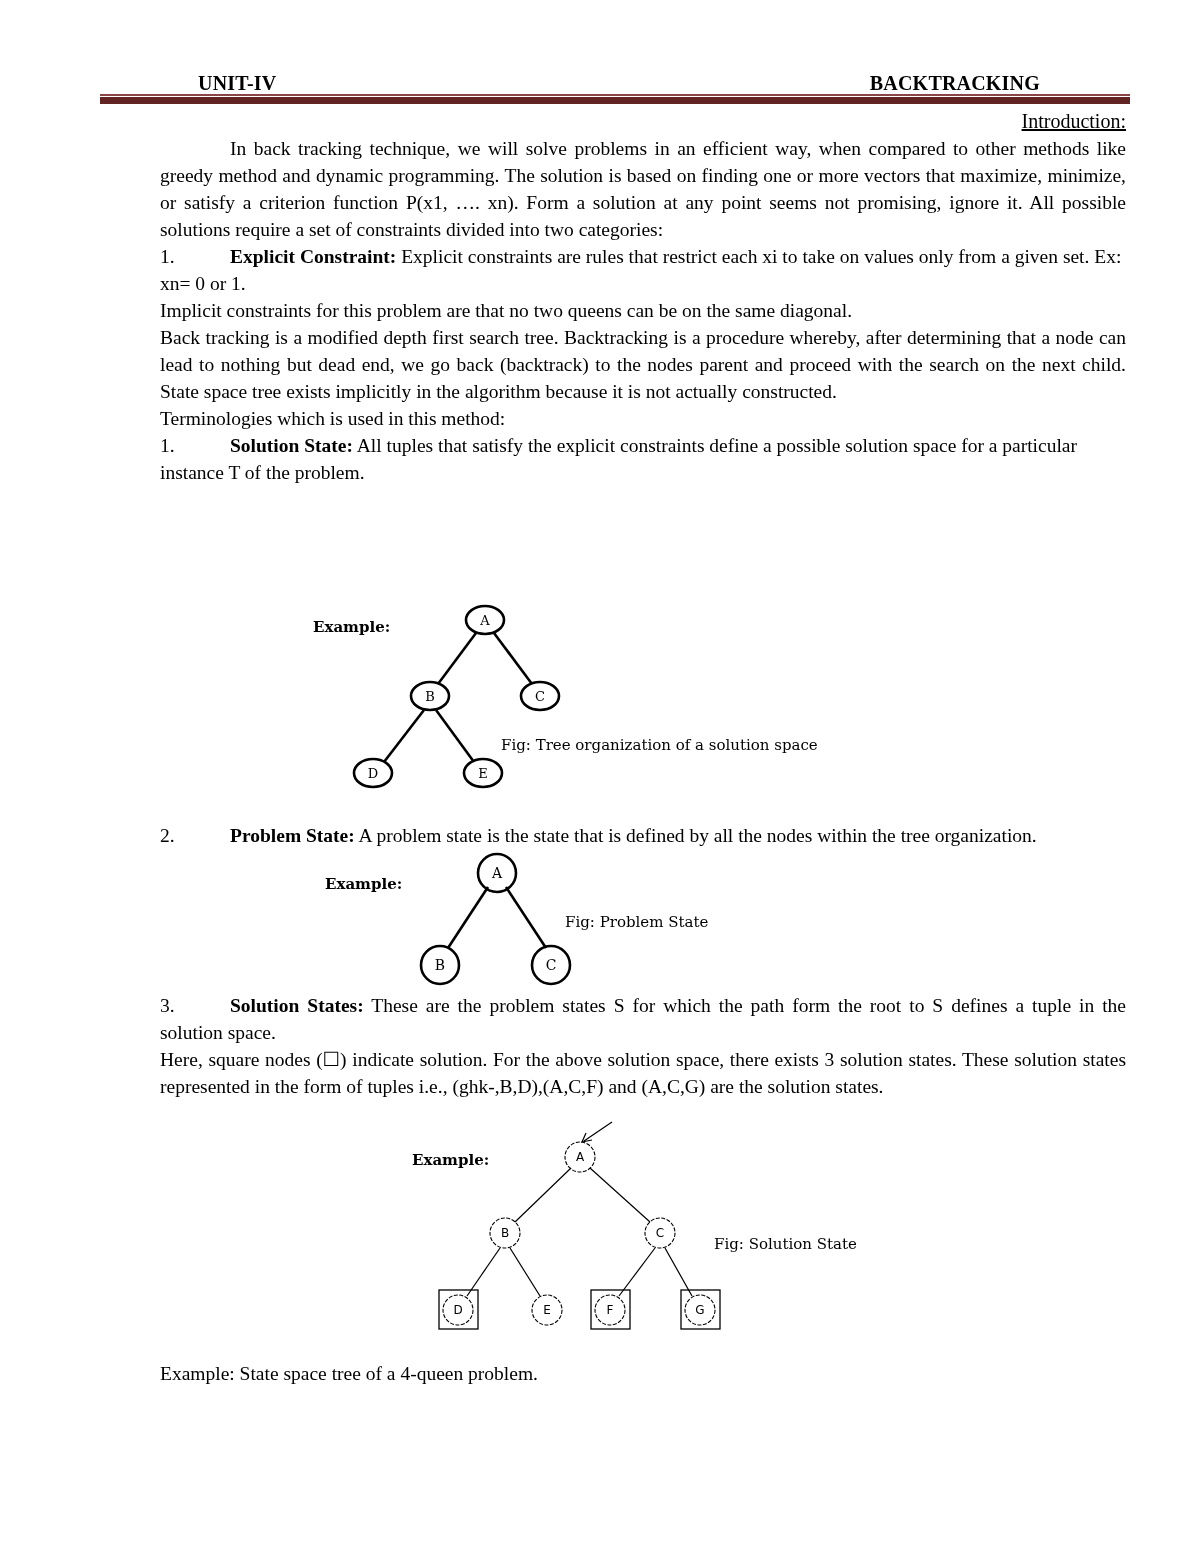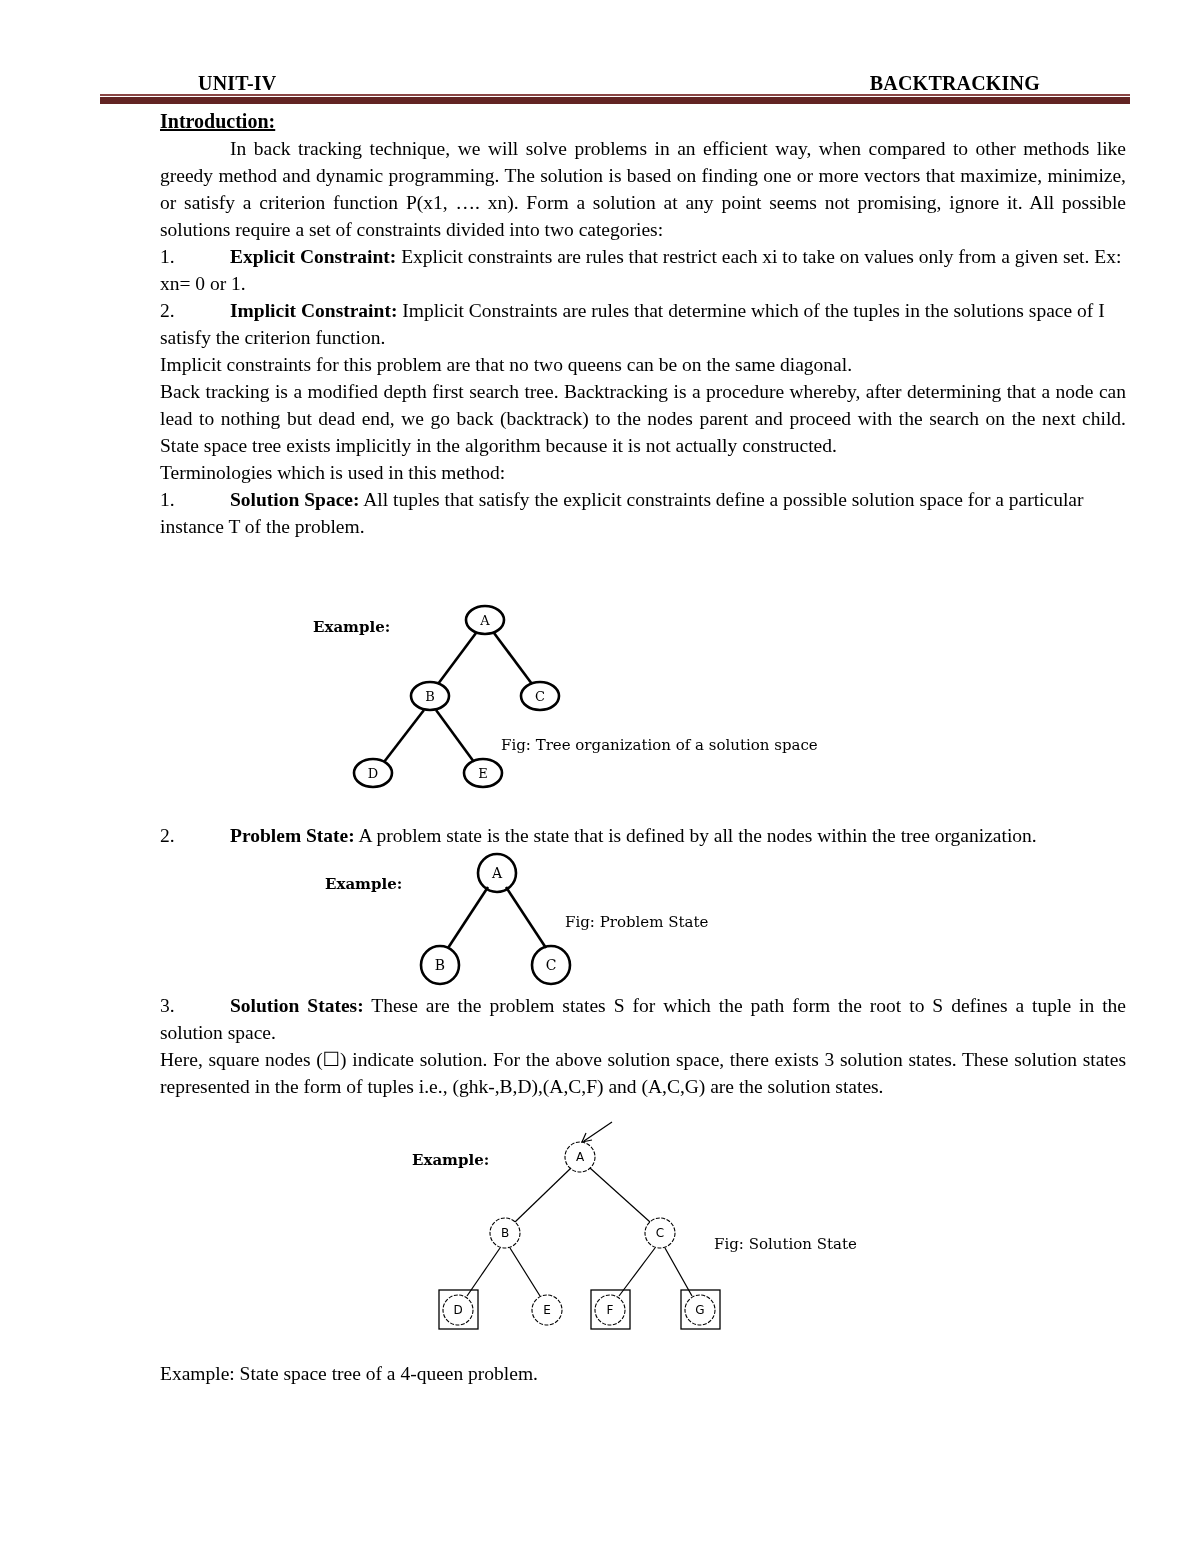--- a/index.html
+++ b/index.html
@@ -8,21 +8,21 @@
   .header { position: absolute; top: 72px; left: 160px; width: 880px; height: 24px;
             font-weight: bold; font-size: 20px; letter-spacing: 0.2px; }
   .header .left { position: absolute; left: 38px; top: 0; }
   .header .right { position: absolute; right: 0; top: 0; text-align: right; }
   .rule-thin { position: absolute; left: 100px; top: 94px; width: 1030px; height: 2px; background: #8a4644; }
   .rule-thick { position: absolute; left: 100px; top: 97px; width: 1030px; height: 7px; background: #622423; }
 
   .body { position: absolute; left: 160px; top: 108px; width: 966px; font-size: 19.5px; line-height: 27px; }
   .body p { margin: 0; }
   .just { text-align: justify; }
-  .heading { font-weight: bold; text-decoration: underline; font-size: 20px; }
+  .heading { font-weight: normal; text-decoration: underline; font-size: 20px; text-align: right; }
   .indent { text-indent: 70px; }
   .num { display: inline-block; width: 70px; }
   b { font-weight: bold; }
 
   .fig { position: absolute; left: 0; width: 1200px; }
   .fig svg { position: absolute; left: 0; top: 0; }
   .fig-label { position: absolute; font-family: "DejaVu Serif", serif; font-size: 15px; white-space: nowrap; }
   .fig-example { position: absolute; font-family: "DejaVu Serif", serif; font-weight: bold; font-size: 15px; }
 </style>
 </head>
@@ -34,28 +34,25 @@
 </div>
 <div class="rule-thin"></div>
 <div class="rule-thick"></div>
 
 <div class="body" style="top:108px;">
   <p class="heading">Introduction:</p>
   <p class="just indent">In back tracking technique, we will solve problems in an efficient way, when compared to other methods like greedy method and dynamic programming. The solution is  based on finding one or more vectors that maximize, minimize, or satisfy a criterion function P(x1, …. xn). Form a solution at any point seems not promising, ignore it. All possible solutions require a set of constraints divided into two categories:</p>
   <p>
     <span class="num">1.</span><b>Explicit Constraint:</b><span> Explicit constraints are rules that restrict each xi to take on values only from a given set. Ex: xn= 0 or 1.</span>
   </p>
-  <p>
-    <span class="num">2.</span><b>Implicit Constraint:</b><span> Implicit Constraints are rules that determine which of the tuples in the solutions space of I satisfy the criterion function.</span>
-  </p>
   <p>Implicit constraints for this problem are that no two queens can be on the same diagonal.</p>
   <p class="just">Back tracking is a modified depth first search tree. Backtracking is a procedure whereby, after determining that a node can lead to nothing but dead end, we go back (backtrack) to the nodes parent and proceed with the search on the next child. State space tree exists implicitly in the algorithm because it is not actually constructed.</p>
   <p>Terminologies which is used in this method:</p>
   <p>
-    <span class="num">1.</span><b>Solution Space:</b><span> All tuples that satisfy the explicit constraints define a possible solution space for a particular instance T of the problem.</span>
+    <span class="num">1.</span><b>Solution State:</b><span> All tuples that satisfy the explicit constraints define a possible solution space for a particular instance T of the problem.</span>
   </p>
 </div>
 
 <div class="fig" style="top:0;">
   <svg width="1200" height="800">
     <g stroke="#000" stroke-width="2.6" fill="none">
       <line x1="476" y1="633" x2="438" y2="684"></line>
       <line x1="494" y1="633" x2="532" y2="684"></line>
       <line x1="424" y1="710" x2="384" y2="762"></line>
       <line x1="436" y1="710" x2="474" y2="762"></line>

